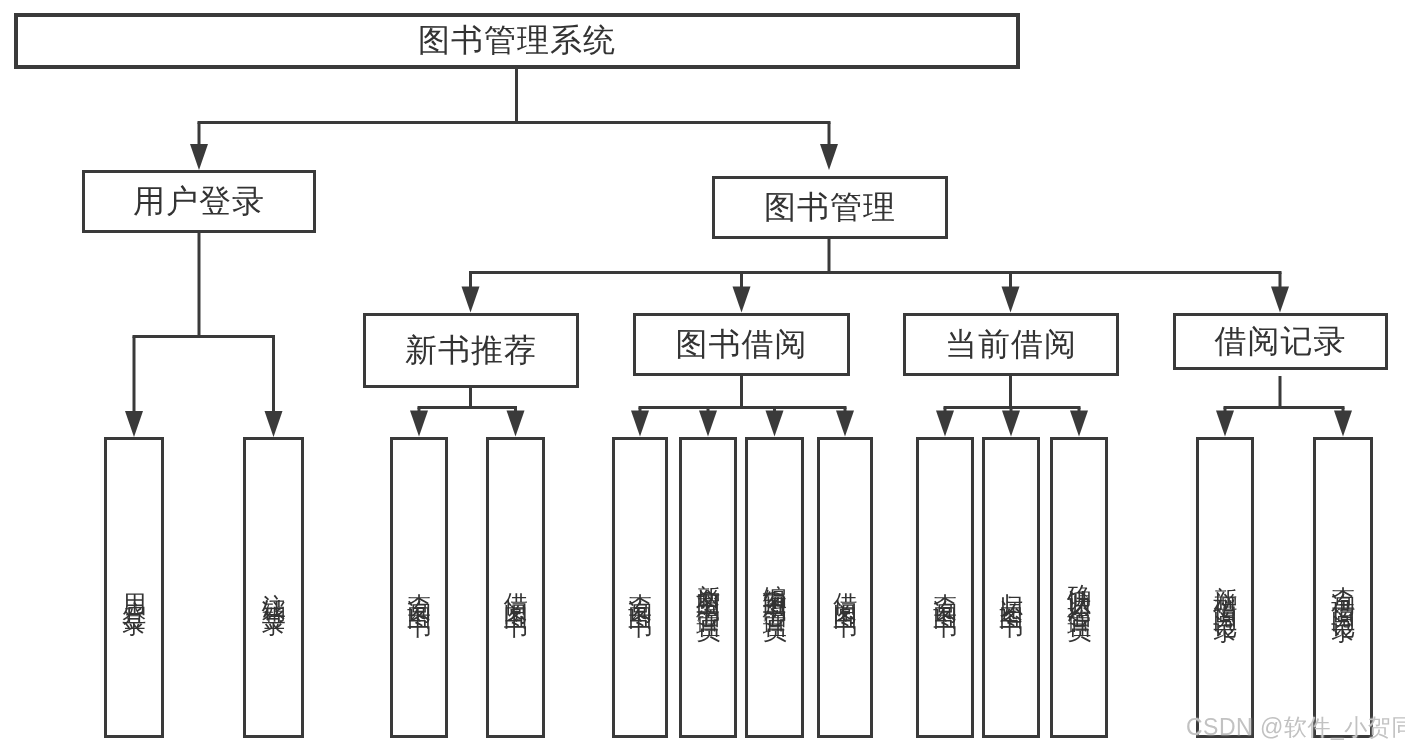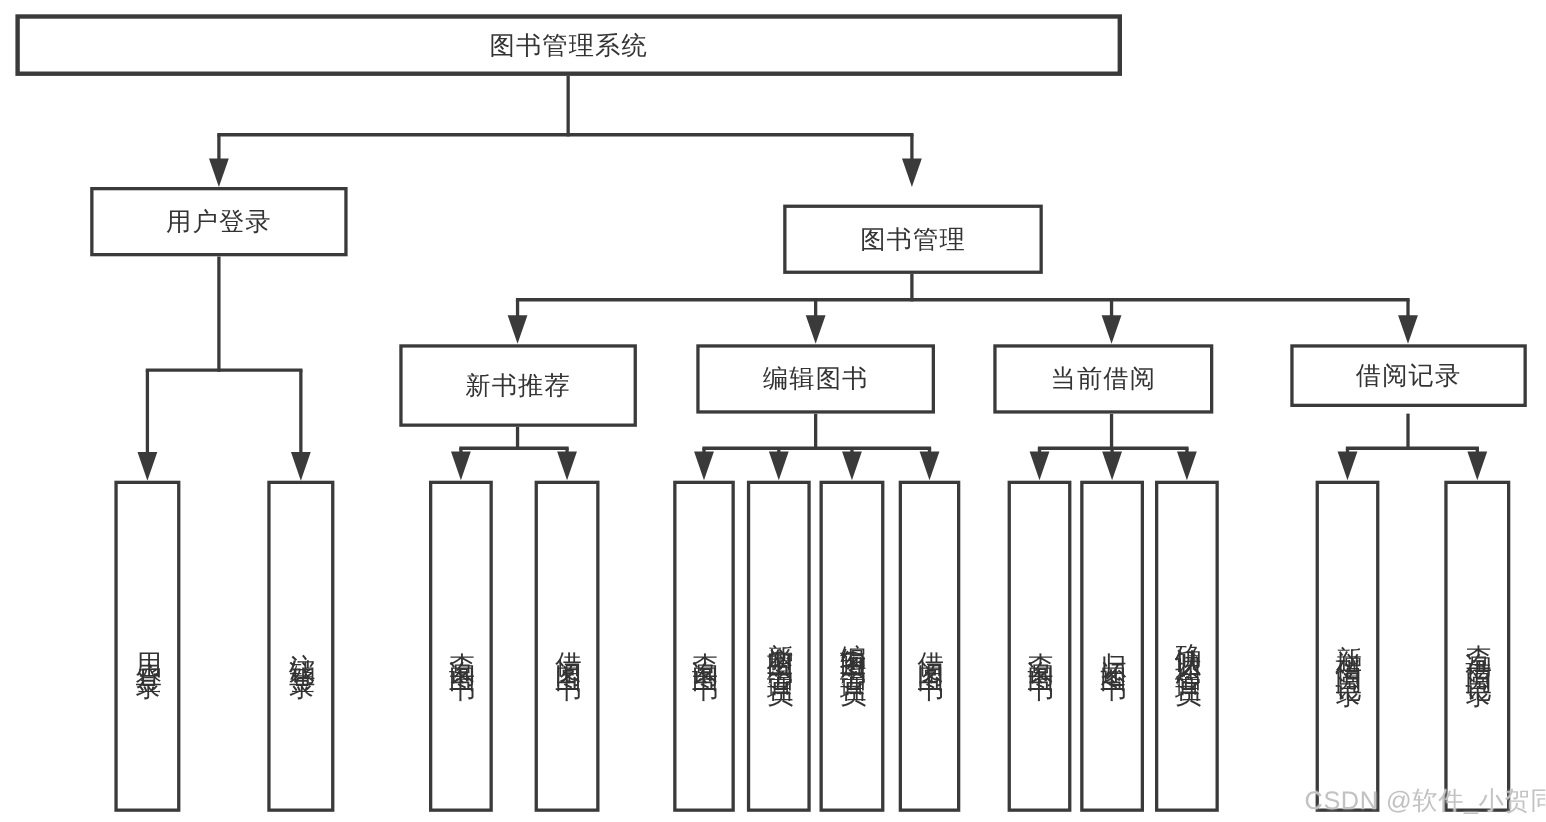--- a/index.html
+++ b/index.html
@@ -21,21 +21,21 @@
   .box {
     position: absolute;
     box-sizing: border-box;
     border: 3px solid #3a3a3a;
     background: #ffffff;
     display: flex;
     align-items: center;
     justify-content: center;
     color: #333333;
   }
-  .box-h { font-size: 23px; letter-spacing: 1px; white-space: nowrap; }
+  .box-h { font-size: 32px; letter-spacing: 1px; white-space: nowrap; }
   .root  { border-width: 4px; }
   .box-v span.lbl {
     writing-mode: vertical-rl;
     text-orientation: mixed;
     font-size: 24px;
     line-height: 1.1;
     letter-spacing: 7px;
     white-space: nowrap;
   }
   .box-v.tight span.lbl { letter-spacing: 5px; }
@@ -118,31 +118,31 @@
     <path d="M1343 436.5 L1334 410.5 L1352 410.5 Z"></path>
   </svg>
 
   <div class="box box-h root" style="left:14px;top:13px;width:1006px;height:56px">
     <span class="lbl">图书管理系统</span>
   </div>
 
   <div class="box box-h" style="left:82px;top:170px;width:234px;height:63px">
     <span class="lbl">用户登录</span>
   </div>
-  <div class="box box-h" style="left:712px;top:186px;width:236px;height:63px">
+  <div class="box box-h" style="left:712px;top:176px;width:236px;height:63px">
     <span class="lbl">图书管理</span>
   </div>
 
   <div class="box box-h" style="left:363px;top:313px;width:216px;height:75px">
     <span class="lbl">新书推荐</span>
   </div>
   <div class="box box-h" style="left:633px;top:313px;width:217px;height:63px">
-    <span class="lbl">编辑图书</span>
+    <span class="lbl">图书借阅</span>
   </div>
-  <div class="box box-h" style="left:903px;top:313px;width:200px;height:63px">
+  <div class="box box-h" style="left:903px;top:313px;width:216px;height:63px">
     <span class="lbl">当前借阅</span>
   </div>
   <div class="box box-h" style="left:1173px;top:313px;width:215px;height:57px">
     <span class="lbl">借阅记录</span>
   </div>
 
   <div class="box box-v" style="left:104px;top:437px;width:60px;height:301px">
     <span class="lbl">用户登录</span>
   </div>
   <div class="box box-v" style="left:243px;top:437px;width:61px;height:301px">

